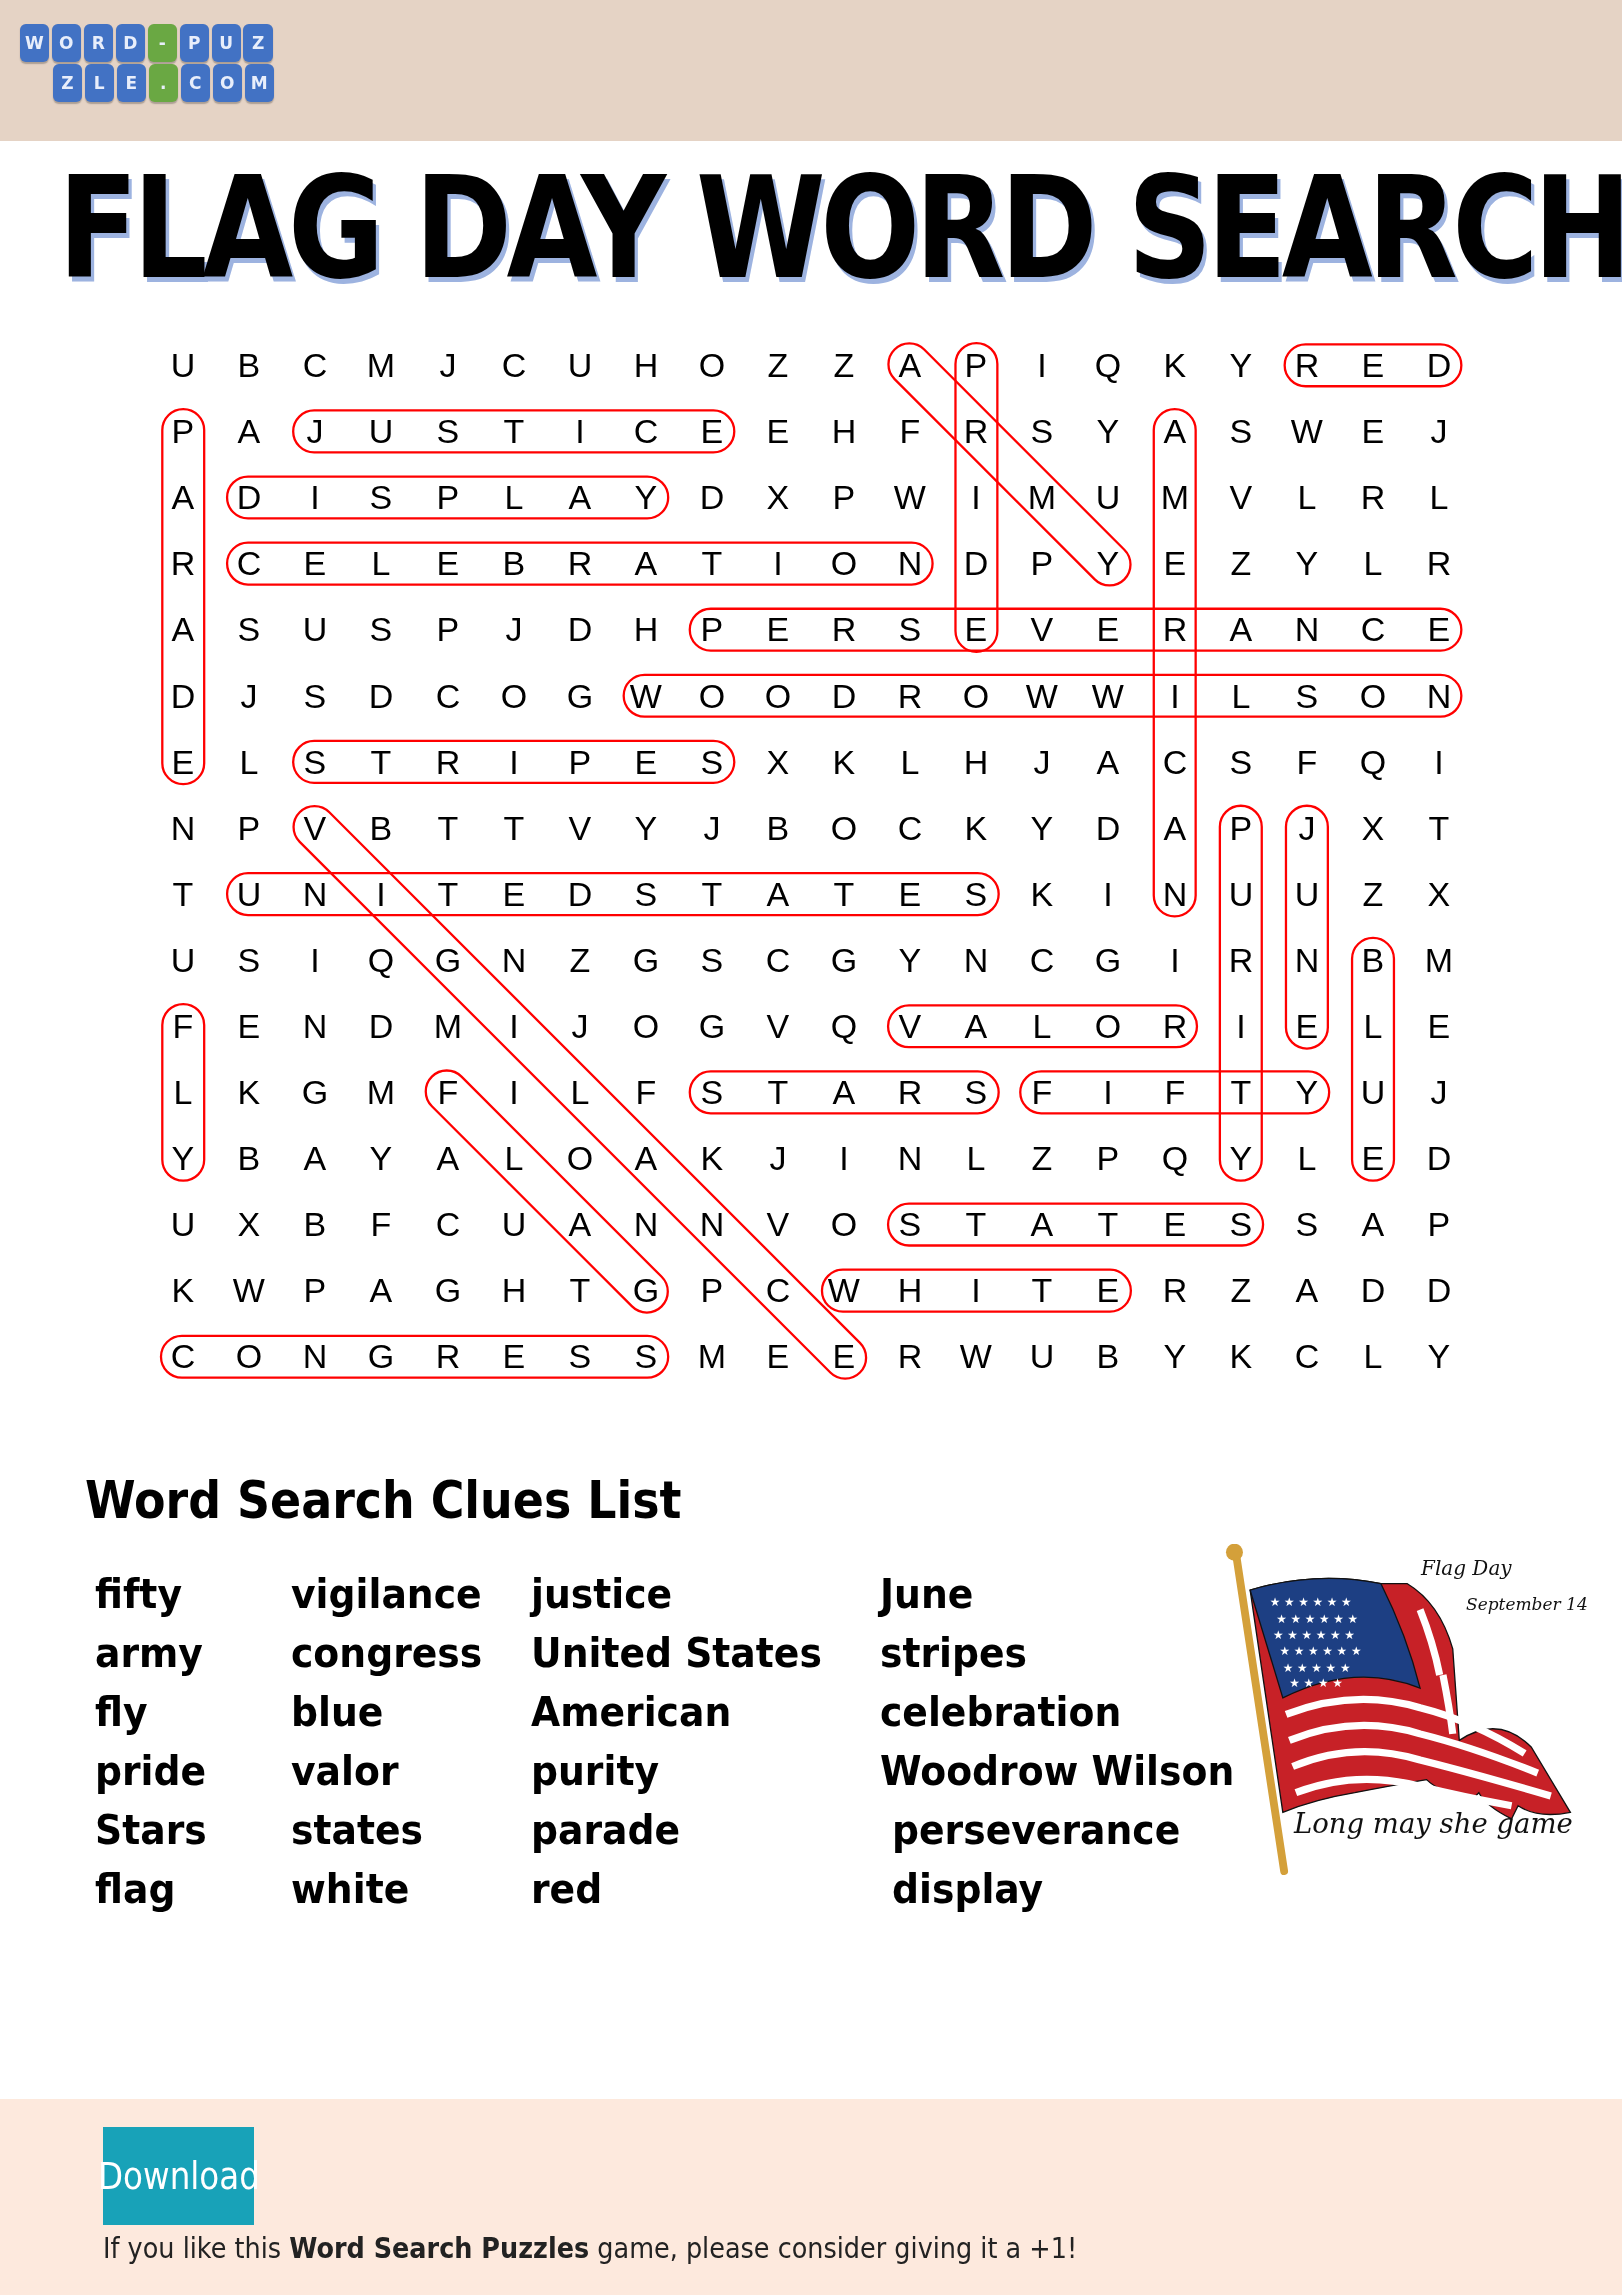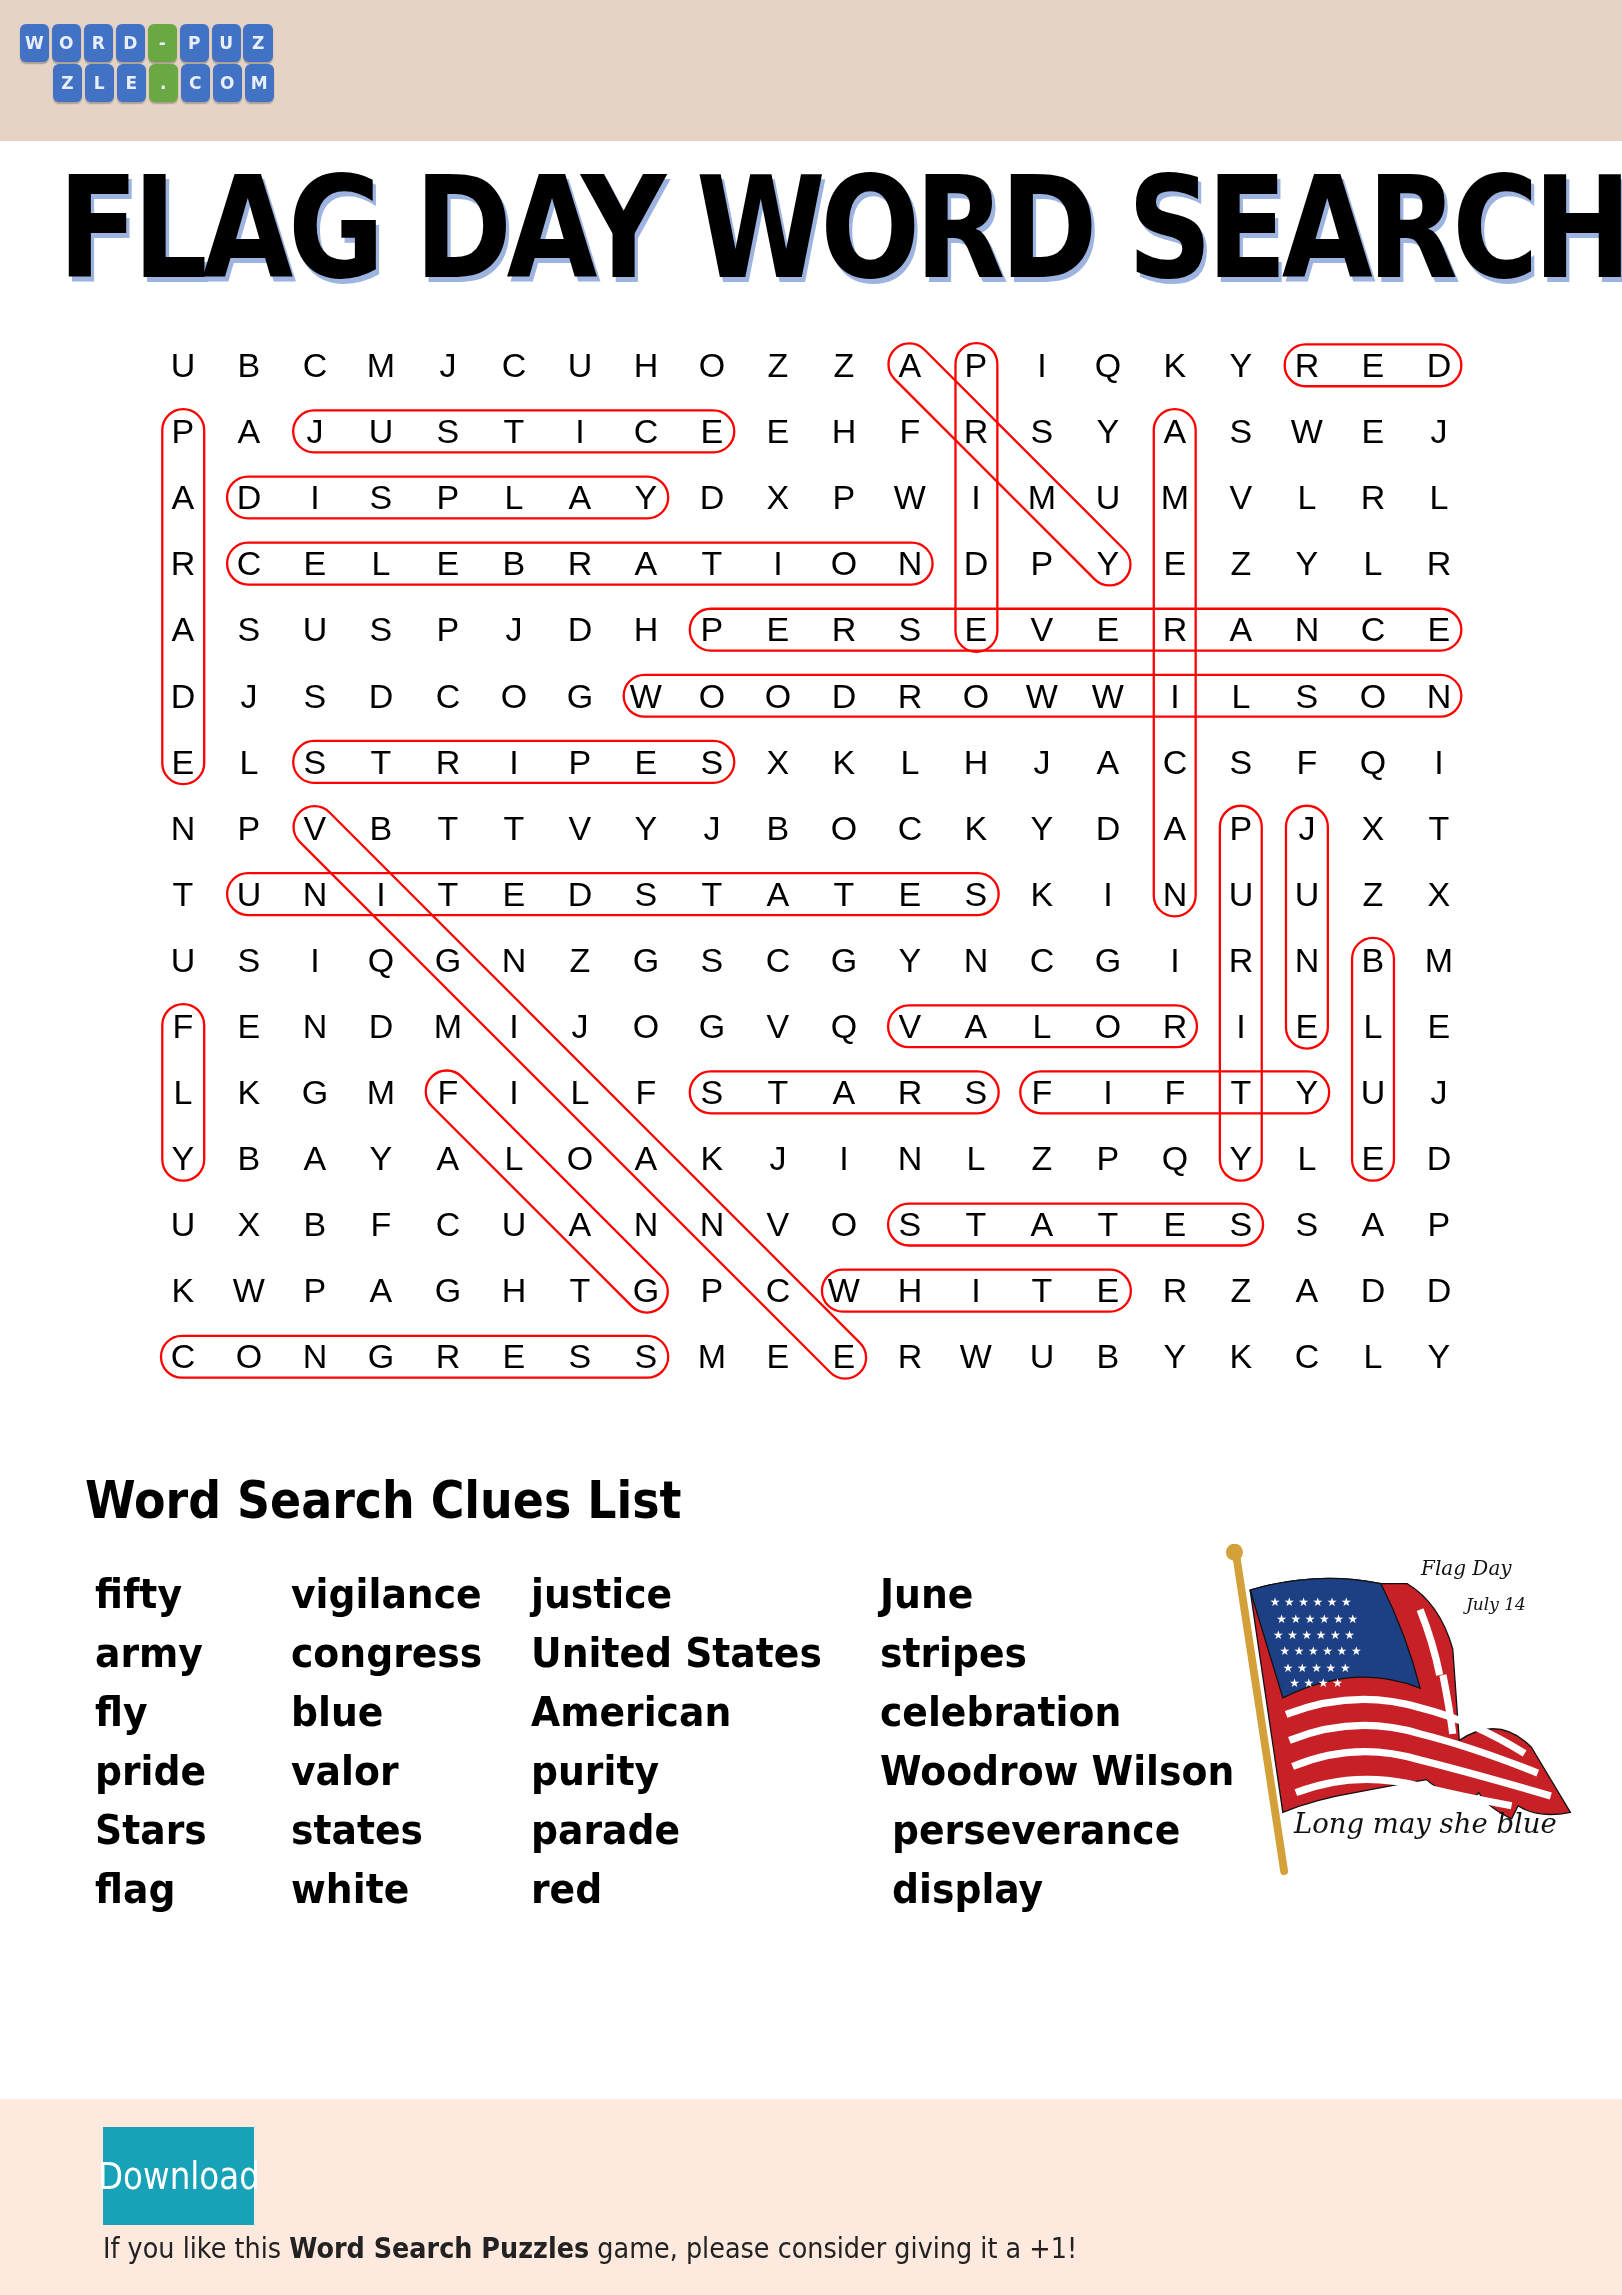--- a/index.html
+++ b/index.html
@@ -487,21 +487,21 @@
       <text x="70" y="95">★ ★ ★ ★ ★ ★</text>
       <text x="80" y="120">★ ★ ★ ★ ★ ★</text>
       <text x="75" y="145">★ ★ ★ ★ ★ ★</text>
       <text x="85" y="170">★ ★ ★ ★ ★ ★</text>
       <text x="90" y="195">★ ★ ★ ★ ★</text>
       <text x="100" y="218">★ ★ ★ ★</text>
     </g>
   </svg>
 </div>
 <div class="flag-text1">Flag Day</div>
-<div class="flag-text2">July 14</div>
-<div class="flag-text3">Long may she blue</div>
+<div class="flag-text2">September 14</div>
+<div class="flag-text3">Long may she game</div>
 
 <div class="footer-band"></div>
 <div class="download-btn">
     <span>Download</span>
   </div>
 <div class="footer-text"><span>If you like this </span><b>Word Search Puzzles</b><span> game, please consider giving it a +1!</span></div>
 
 
 </body></html>

